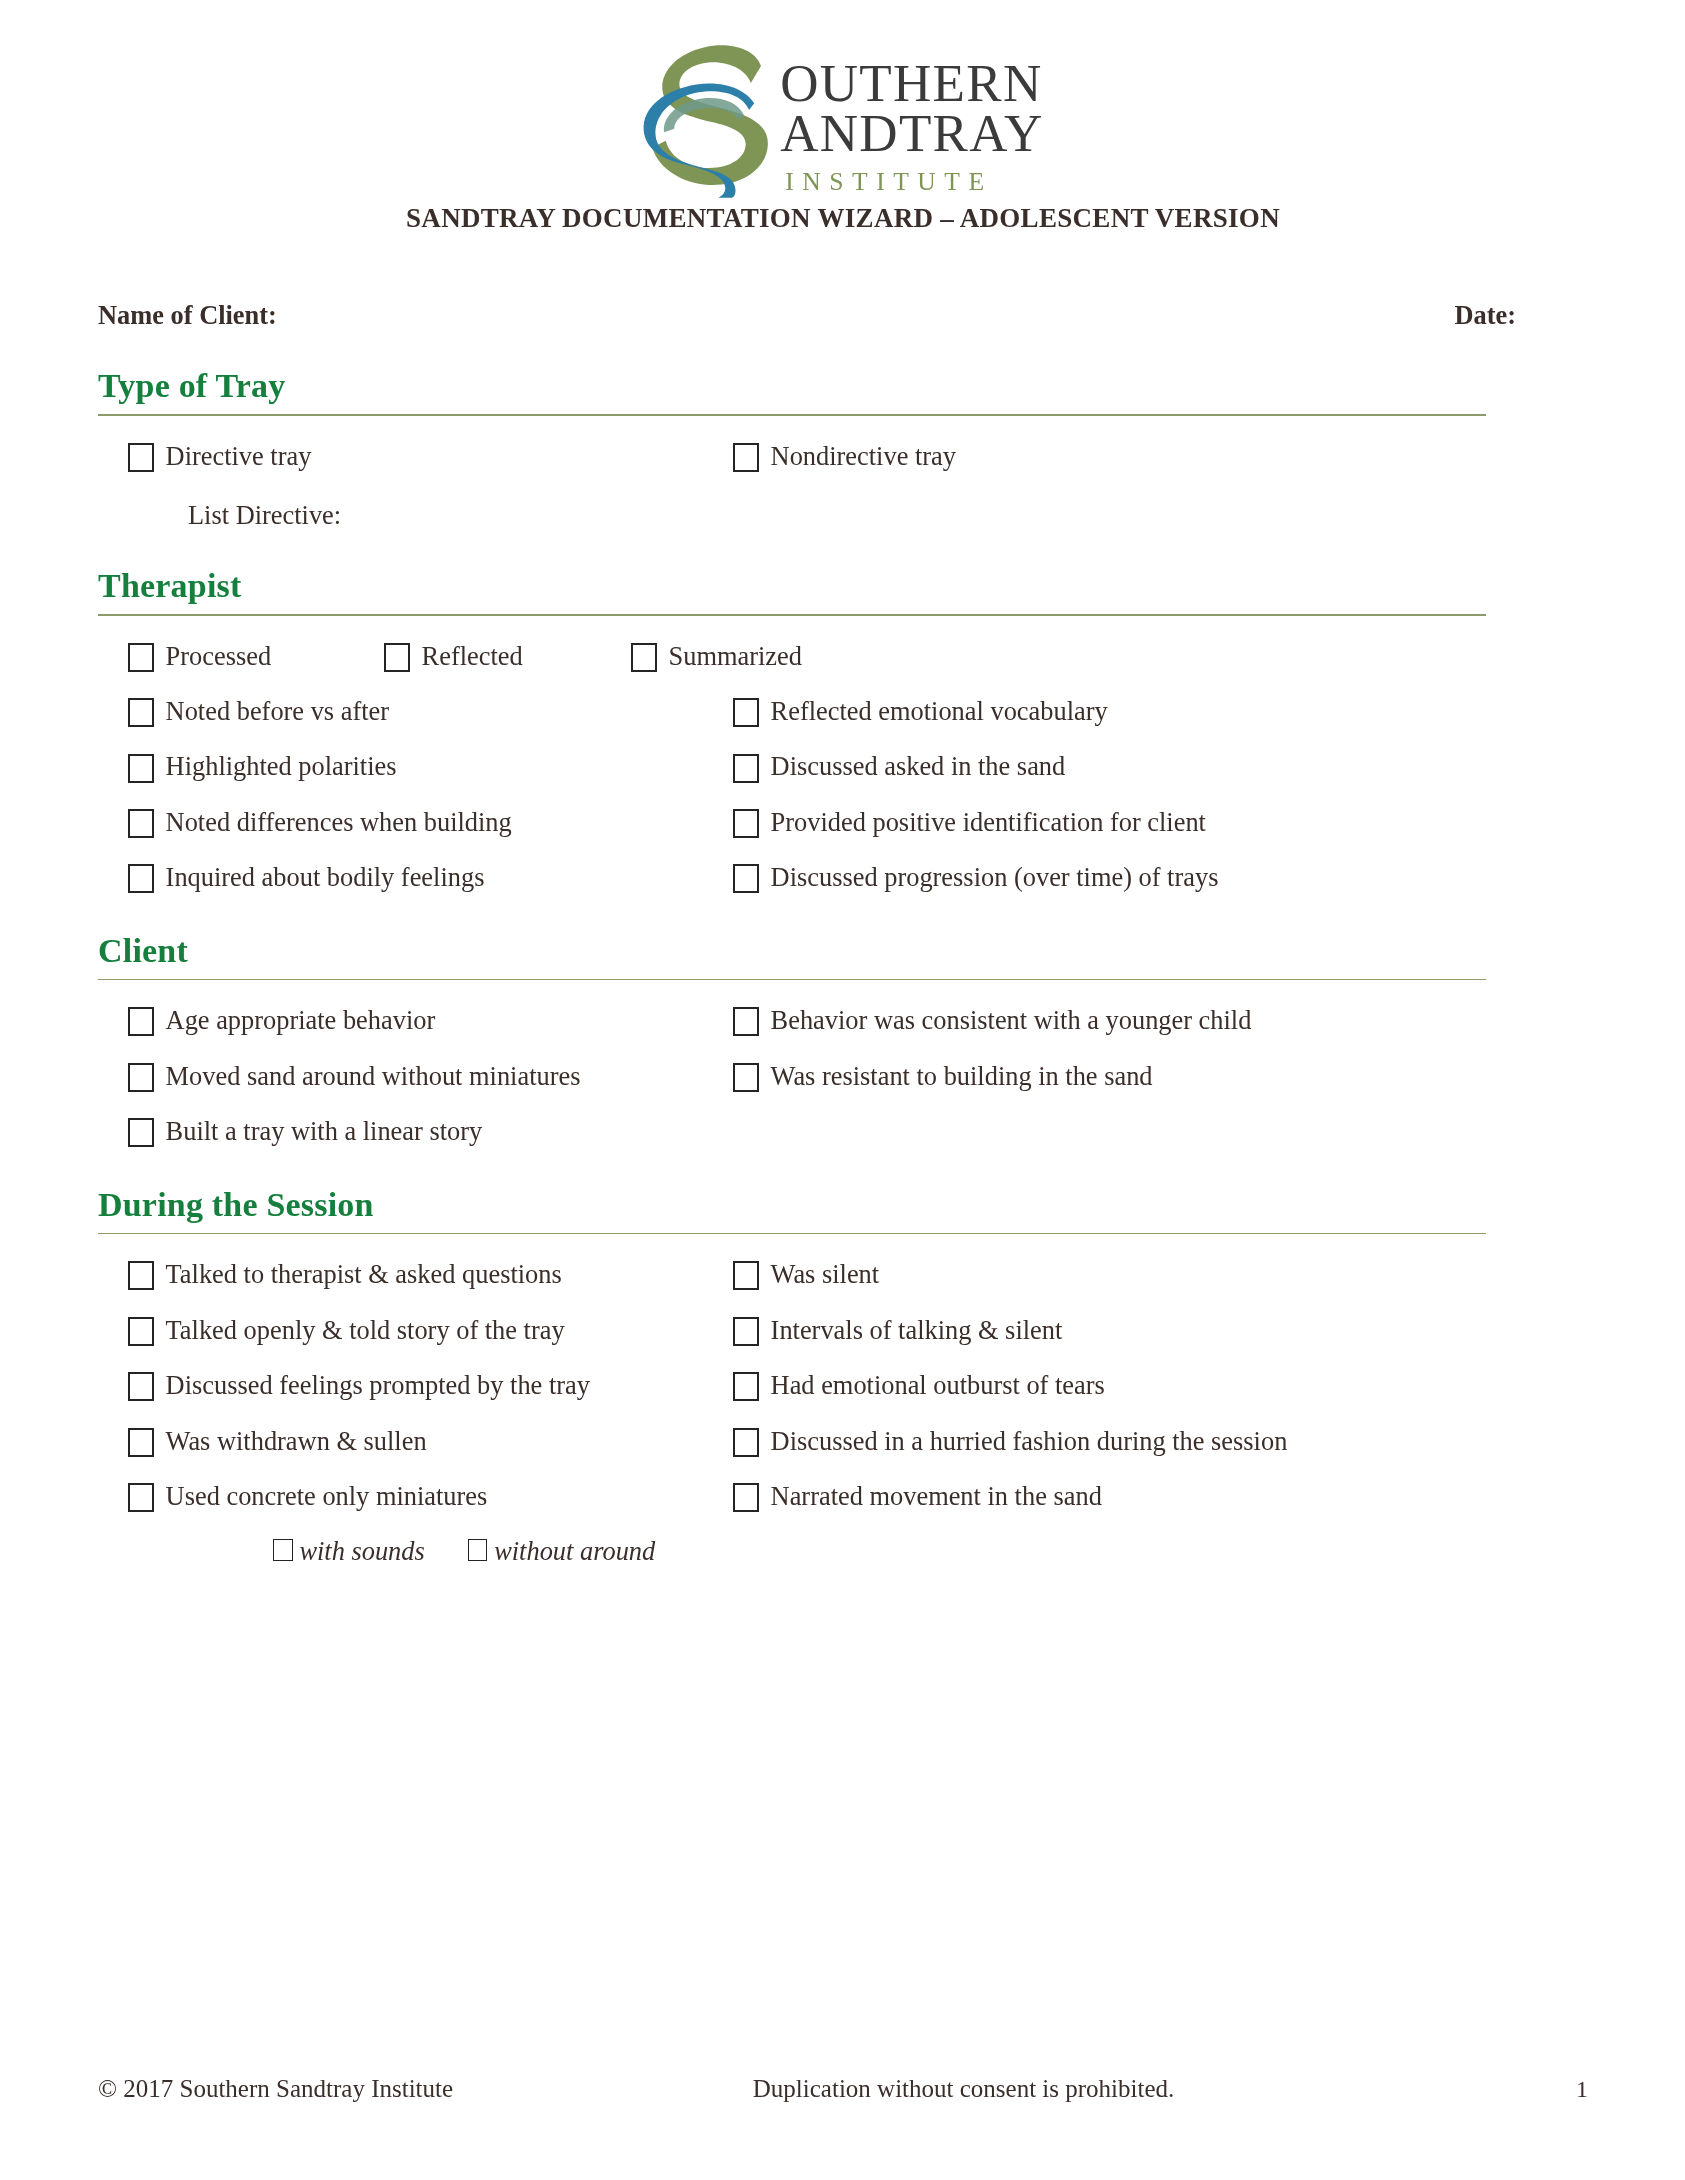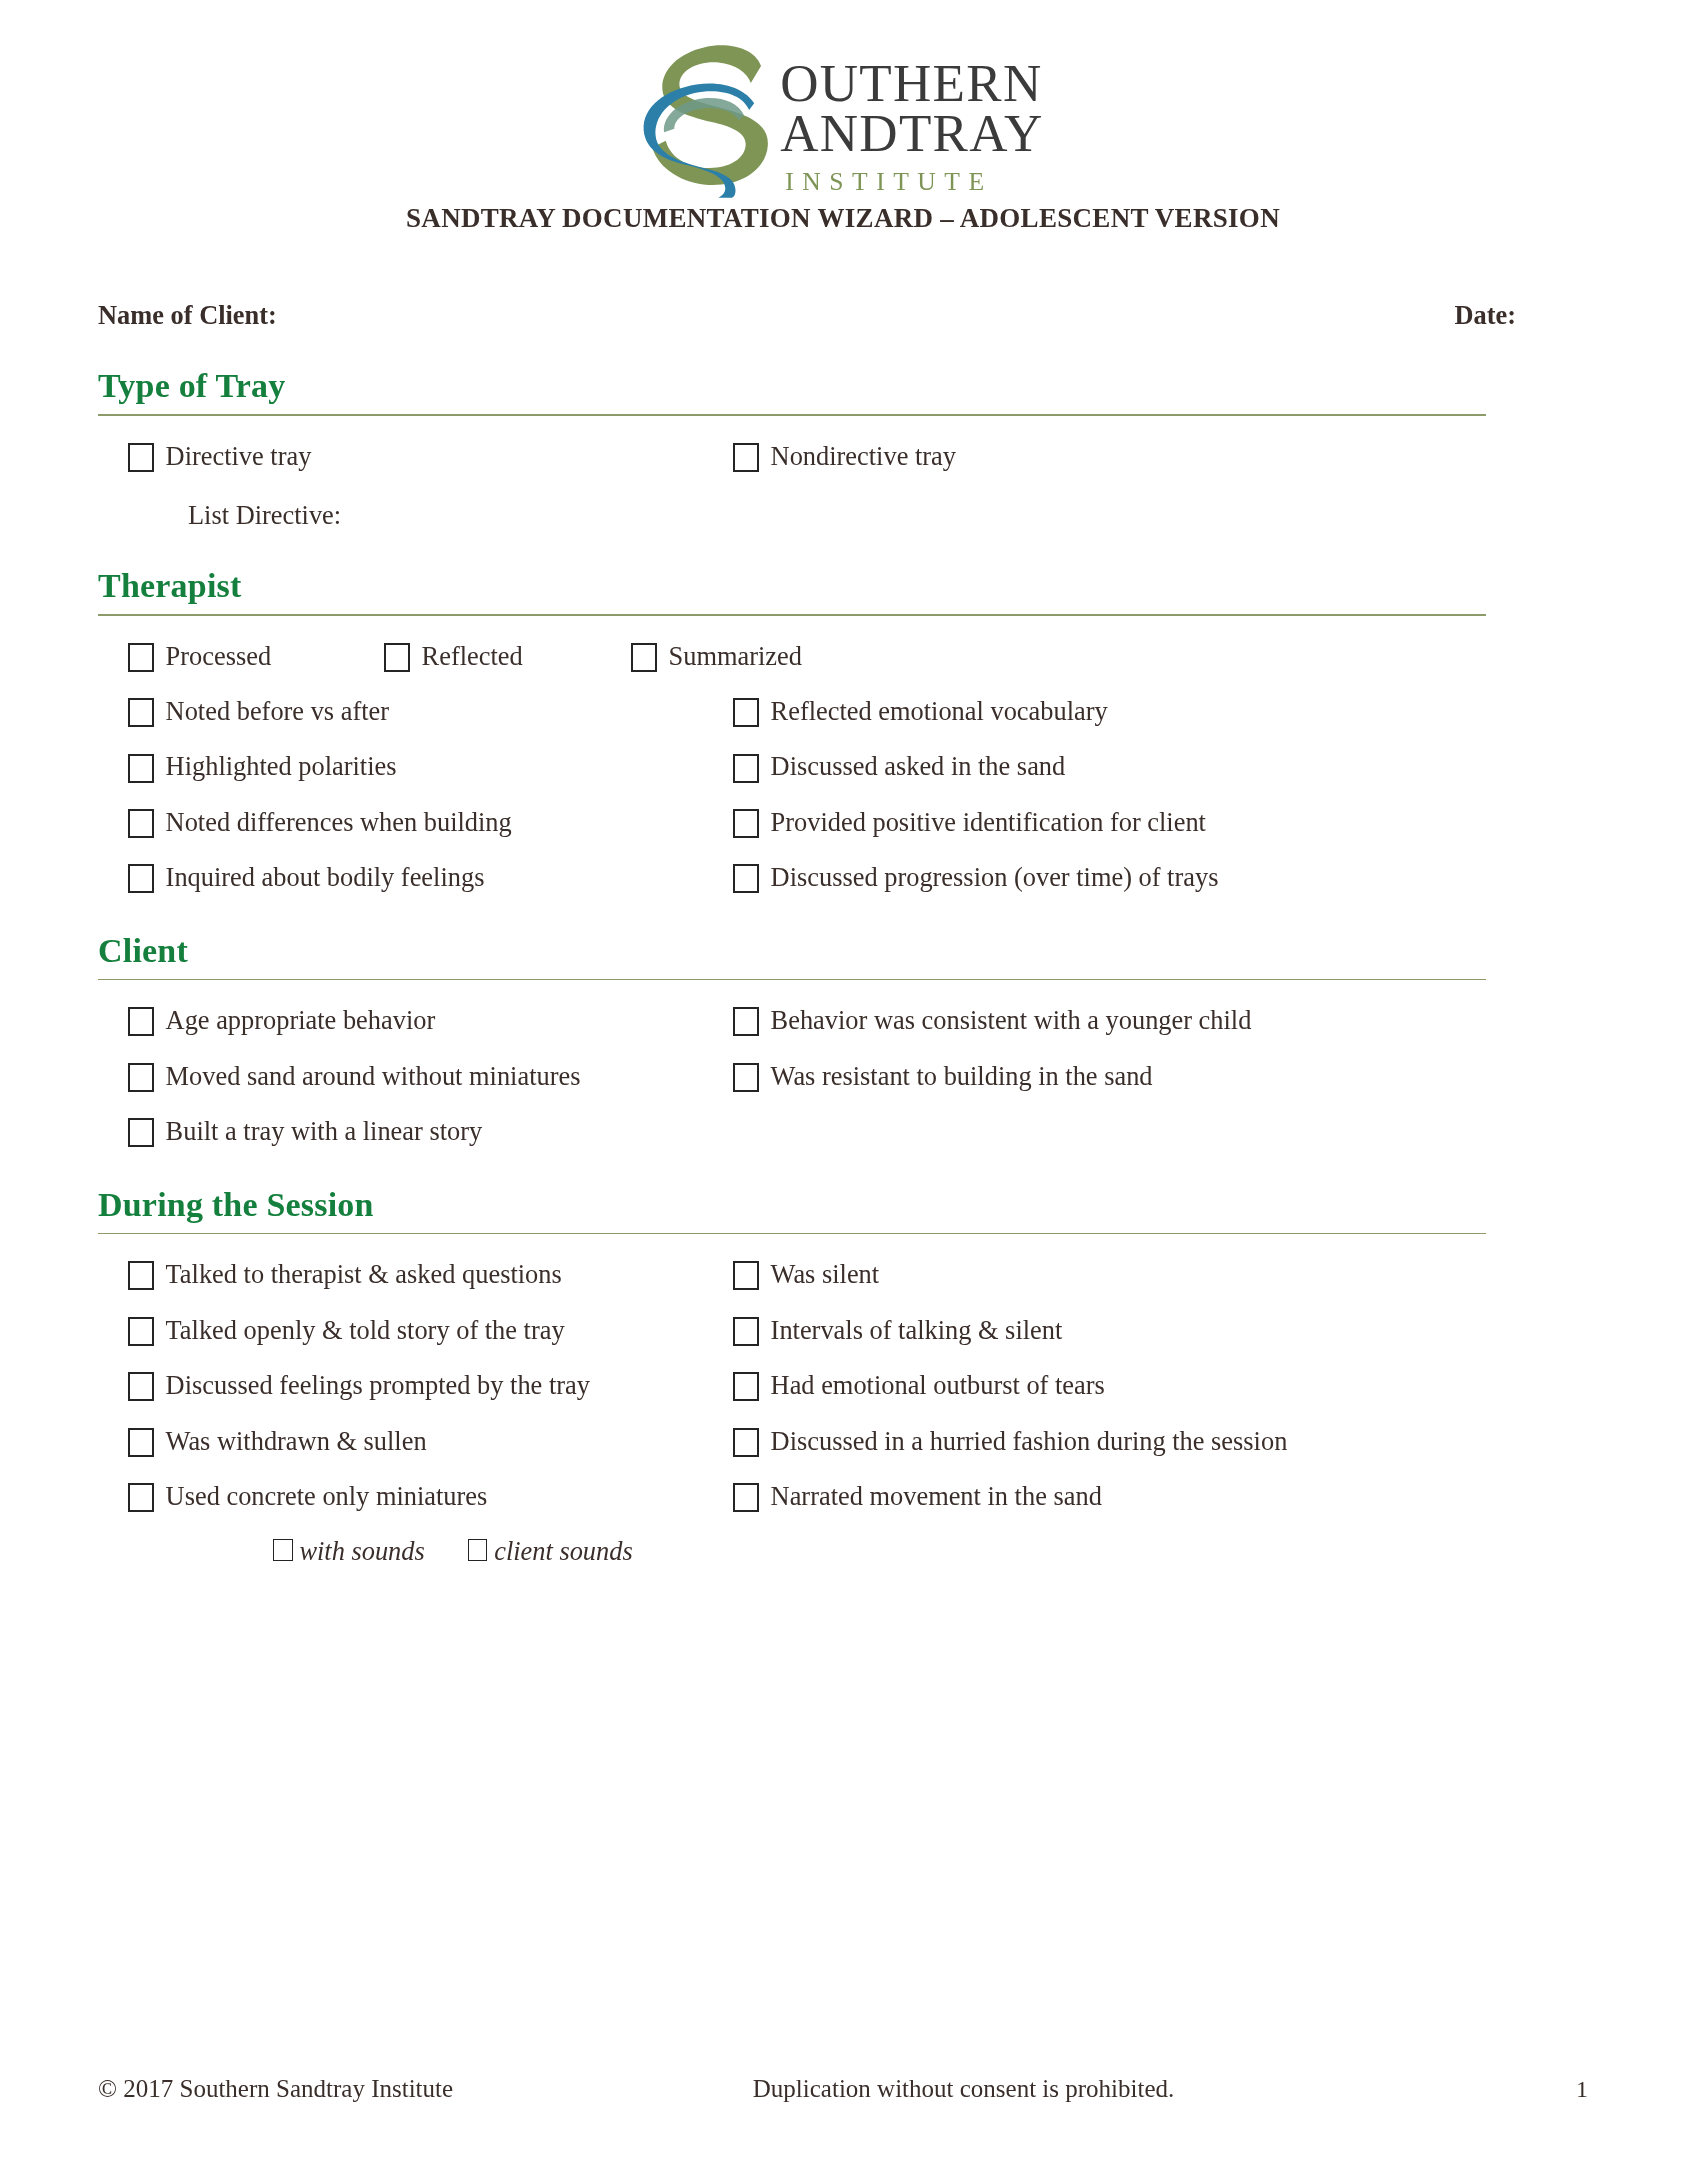--- a/index.html
+++ b/index.html
@@ -401,21 +401,21 @@
         </div>
       </div>
 
       <div class="sub-row">
         <div class="sub-item">
           <span class="cb-sm"></span>
           <span class="lbl-ital">with sounds</span>
         </div>
         <div class="sub-item">
           <span class="cb-sm"></span>
-          <span class="lbl-ital">client sounds</span>
+          <span class="lbl-ital">without around</span>
         </div>
       </div>
 
     </div>
   </div>
 
   <div class="footer">
     <div class="footer-left">© 2017 Southern Sandtray Institute</div>
     <div class="footer-mid">Duplication without consent is prohibited.</div>
     <div class="footer-right">1</div>

